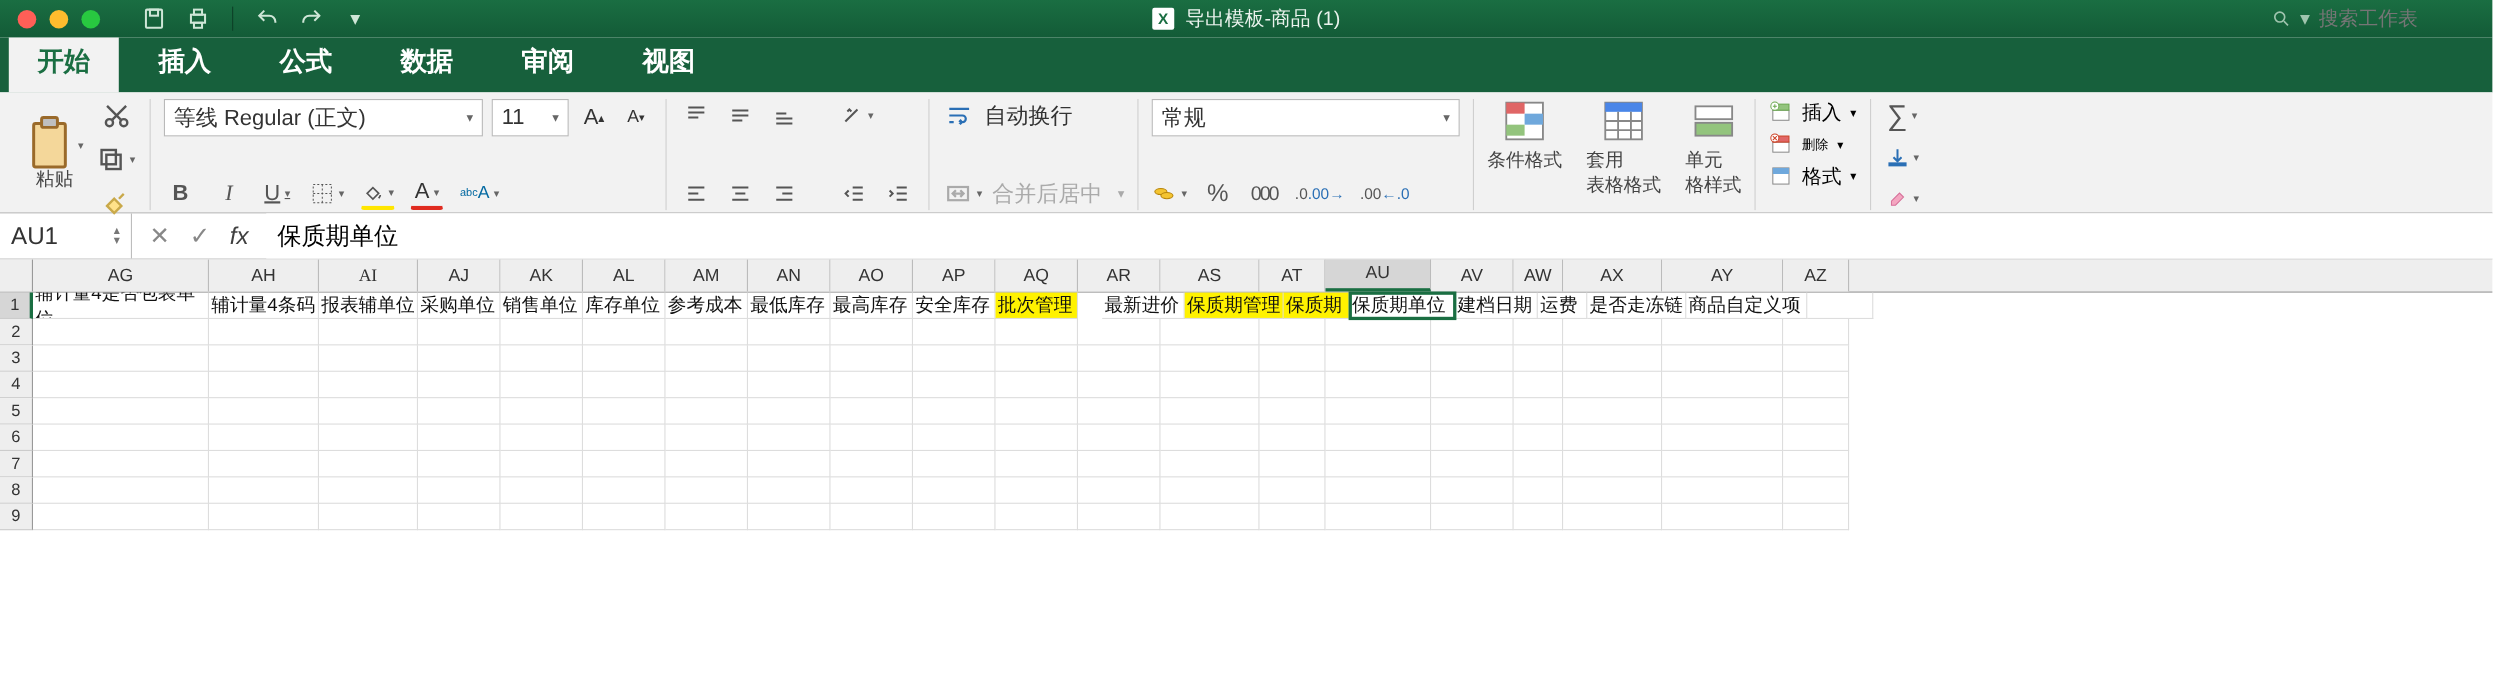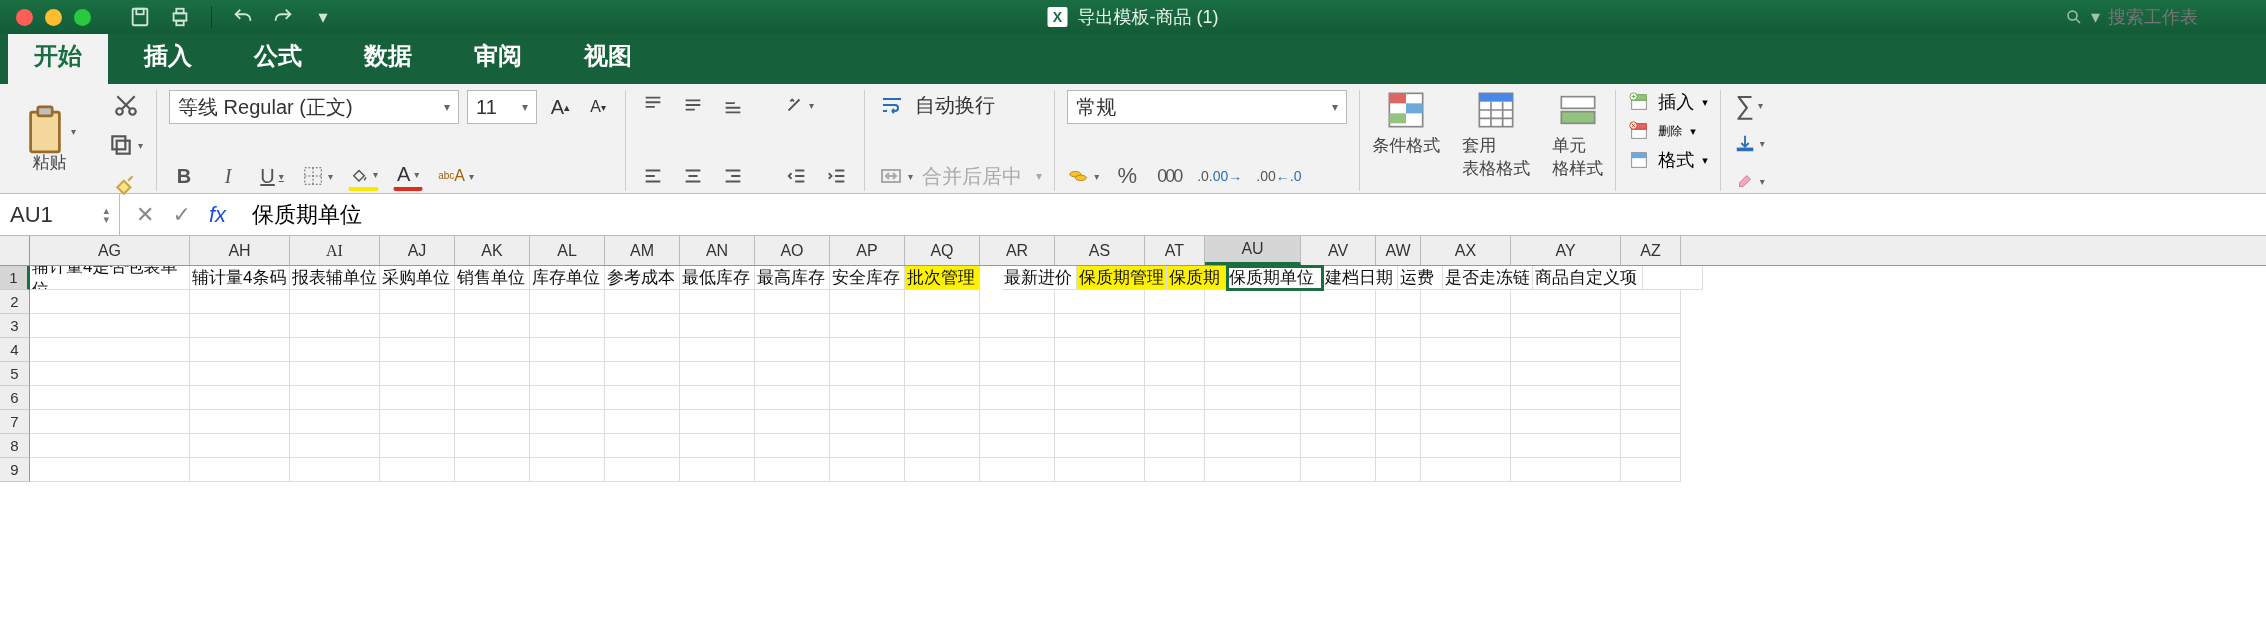--- a/index.html
+++ b/index.html
@@ -39,21 +39,21 @@
   .clip-big svg { width:44px; height:54px; }
   .cut svg,.copy svg,.brush svg{width:26px;height:26px;}
   .yellow-under{border-bottom:4px solid #ffe600;}
   .red-under{border-bottom:4px solid #e02b20;}
 
   
   .fbar { height:42px; border-bottom:1px solid #bdbdbd; display:flex; align-items:center; font-size:22px; color:#333;}
   .namebox { width:120px; height:100%; border-right:1px solid #bdbdbd; display:flex; align-items:center; padding:0 10px;}
   .nb-dd { margin-left:auto; display:flex; flex-direction:column; line-height:9px; font-size:11px; color:#777;}
   .fbar .fx-btns{display:flex; align-items:center; gap:18px; padding:0 16px; color:#888;}
-  .fx-label{font-style:italic; color:#1d4ed8;}
+  .fx-label{font-style:italic; color:#404040;}
   .formula-input{flex:1; height:100%; border:none; outline:none; font-size:22px; padding:0 10px;}
 
   
   .grid-wrap{position:relative;}
   .col-headers{display:flex; height:30px; background:#eee; border-bottom:1px solid #999;}
   .corner{width:30px; border-right:1px solid #999; background:#eee;}
   .ch{flex:0 0 auto; display:flex; align-items:center; justify-content:center; font-size:16px; color:#333; border-right:1px solid #bbb; background:#eee;}
   .ch.sel{background:#d6d6d6; border-bottom:3px solid #1a6e42;}
   .grid-body{display:flex;}
   .row-headers{width:30px;}
@@ -122,21 +122,21 @@
   <div class="tab">插入</div>
   <div class="tab">公式</div>
   <div class="tab">数据</div>
   <div class="tab">审阅</div>
   <div class="tab">视图</div>
 </div>
 
 <div class="ribbon">
 
   <div class="group">
-    <div class="row" style="gap:30px;">
+    <div class="row" style="gap:10px;">
       <div class="big-col">
         <div class="clip-big ibox drop">
           <svg viewBox="0 0 24 30" fill="none" stroke="#9a6a2a" stroke-width="1.5">
               <rect x="4" y="4" width="16" height="22" rx="1" fill="#f4d79a"></rect>
               <rect x="8" y="1" width="8" height="5" rx="1" fill="#bfbfbf"></rect>
             </svg>
         </div>
         <span>粘贴</span>
       </div>
       <div style="display:flex;flex-direction:column;gap:10px;">
@@ -186,21 +186,21 @@
             <path d="M12 3v18M3 12h18"></path>
           </svg>
         </div>
       <div class="ibox drop yellow-under">
           <svg width="20" height="18" viewBox="0 0 24 24" fill="none" stroke="#555" stroke-width="2">
             <path d="M5 13l7-7 7 7-7 7z"></path>
             <path d="M19 19c.8-1.2 2-2.5 2-4"></path>
           </svg>
         </div>
       <div class="ibox drop red-under" style="font-size:20px;color:#333;">A</div>
-      <div class="ibox drop" style="font-size:16px;color:#a16207;"><span style="font-size:10px;display:block;line-height:8px;">abc</span>A</div>
+      <div class="ibox drop" style="font-size:16px;color:#0369a1;"><span style="font-size:10px;display:block;line-height:8px;">abc</span>A</div>
     </div>
   </div>
 
   <div class="group">
     <div class="row" style="gap:10px;">
       <div class="ibox">
           <svg width="22" height="22" viewBox="0 0 24 24" stroke="#555" stroke-width="2">
             <path d="M4 4h16M4 9h16M4 14h10"></path>
           </svg>
         </div>

